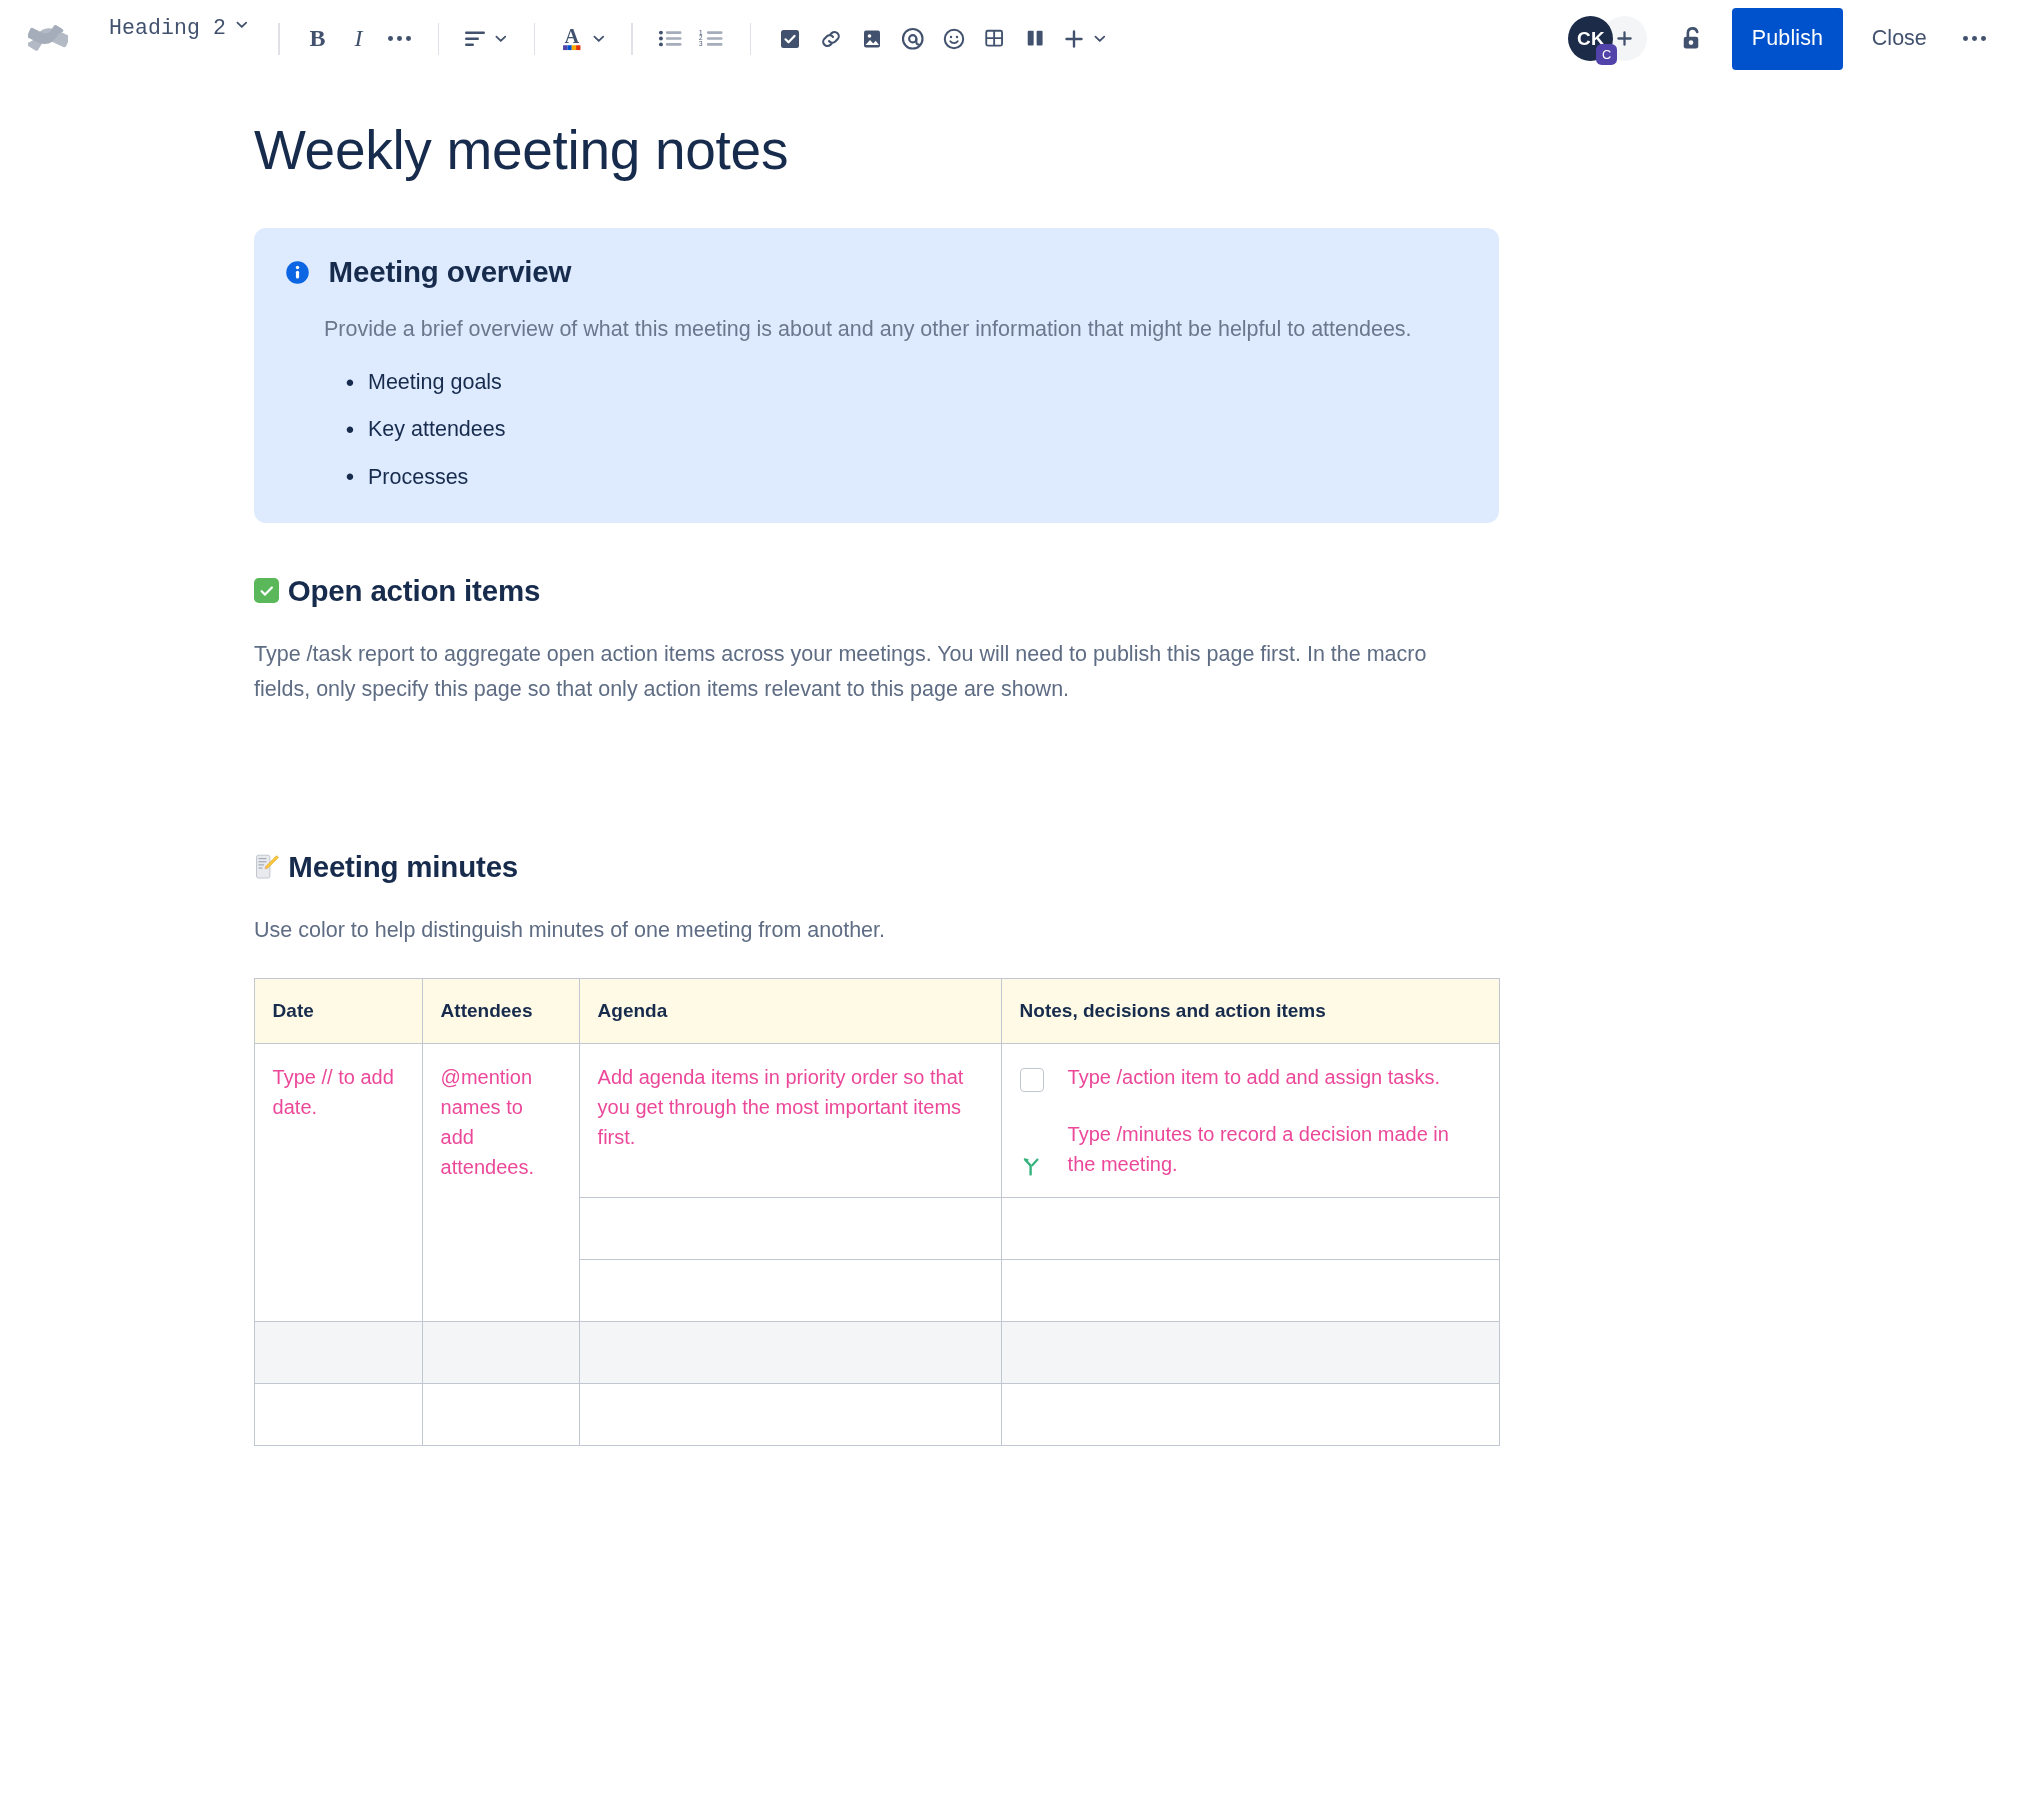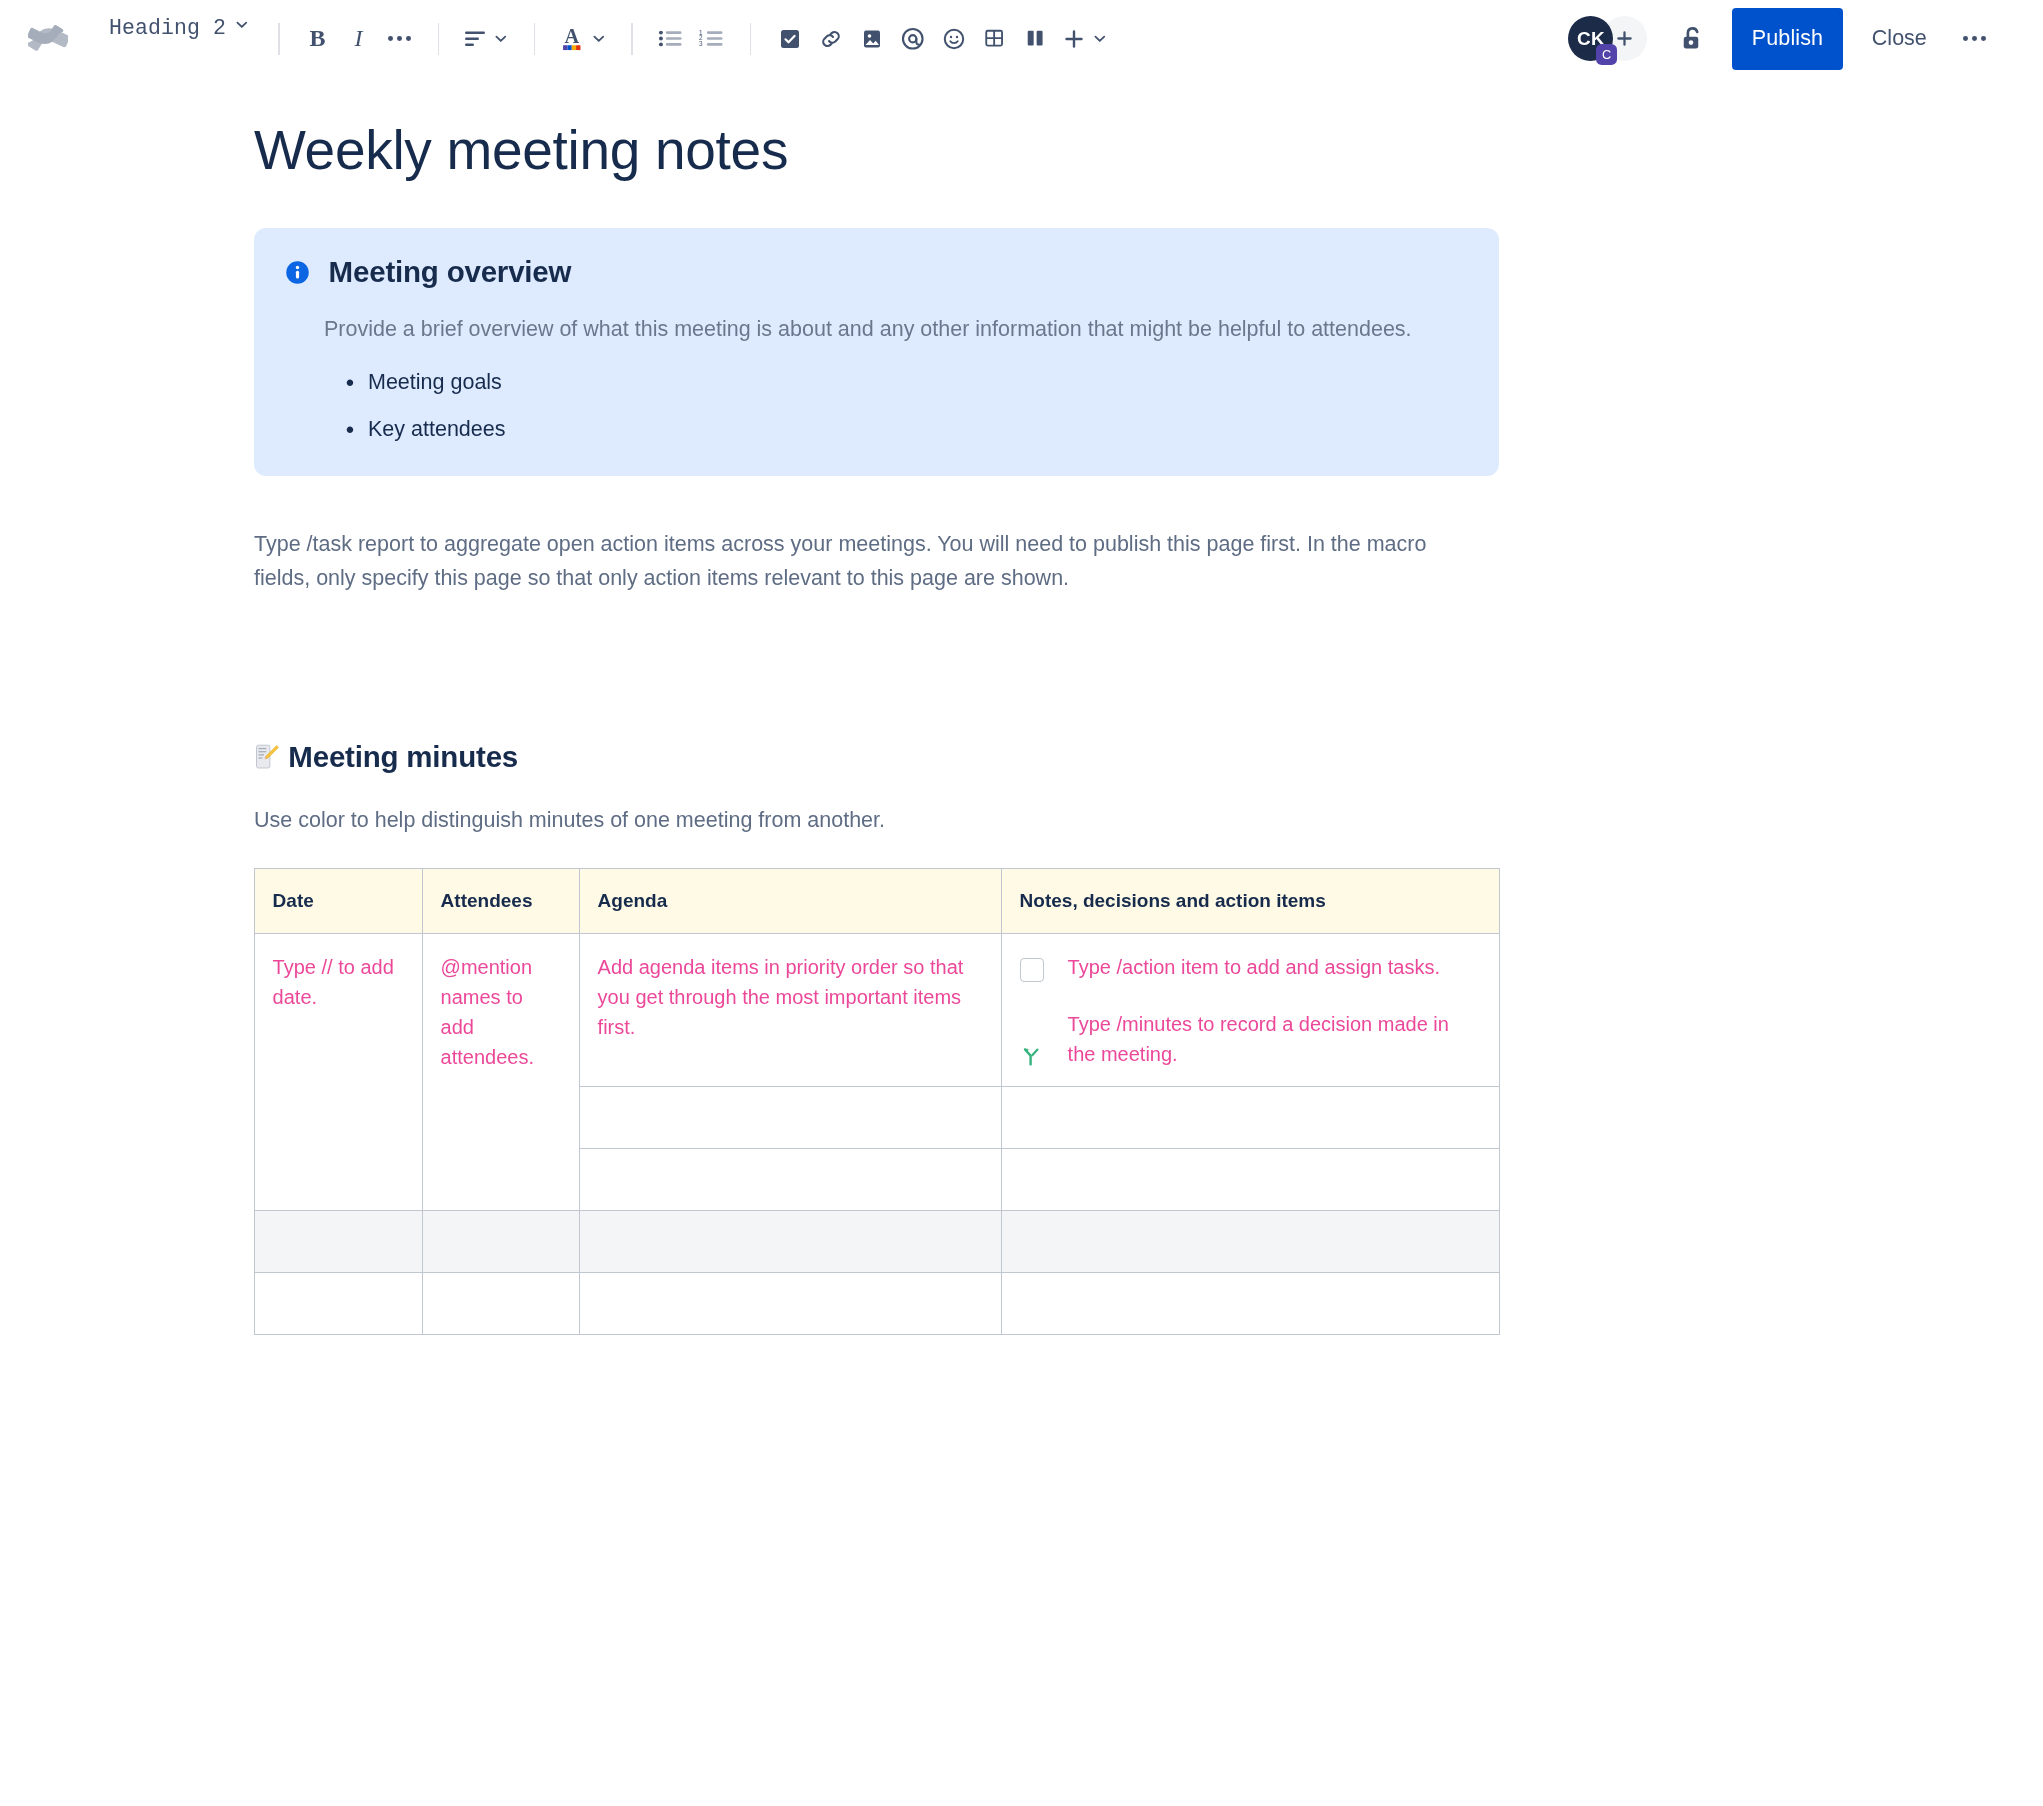--- a/index.html
+++ b/index.html
@@ -502,23 +502,32 @@
           <circle cx="12" cy="12" r="10" fill="#0C66E4"></circle>
           <circle cx="12" cy="7.6" r="1.5" fill="#ffffff"></circle>
           <rect x="10.6" y="10.4" width="2.8" height="7" rx="1.4" fill="#ffffff"></rect>
         </svg>
         <span class="info-title">Meeting overview</span>
       </div>
       <p class="info-body">Provide a brief overview of what this meeting is about and any other information that might be helpful to attendees.</p>
       <ul class="info-list">
         <li>Meeting goals</li>
         <li>Key attendees</li>
+        <li>Processes</li>
       </ul>
     </div>
 
+    <h2 class="sec-heading">
+      <span class="emoji-check">
+        <svg width="17.6" height="17.6" viewBox="0 0 24 24">
+            <path d="M5 12.6l4.6 4.6L19 7.4" stroke="#ffffff" stroke-width="3" fill="none" stroke-linecap="round" stroke-linejoin="round"></path>
+          </svg>
+      </span>
+      <span>Open action items</span>
+    </h2>
     <p class="sec-para">Type /task report to aggregate open action items across your meetings. You will need to publish this page first. In the macro fields, only specify this page so that only action items relevant to this page are shown.</p>
 
     <div class="gap-lg"></div>
 
     <h2 class="sec-heading">
       <span class="emoji-memo">
         <svg width="25.5" height="26" viewBox="0 0 32 33">
           <rect x="3" y="1.5" width="17" height="29" rx="2.5" fill="#E8EAEE" stroke="#B3BAC5" stroke-width="1"></rect>
           <rect x="5.5" y="5" width="10" height="1.6" fill="#A5ADBA"></rect>
           <rect x="5.5" y="9" width="10" height="1.6" fill="#A5ADBA"></rect>

